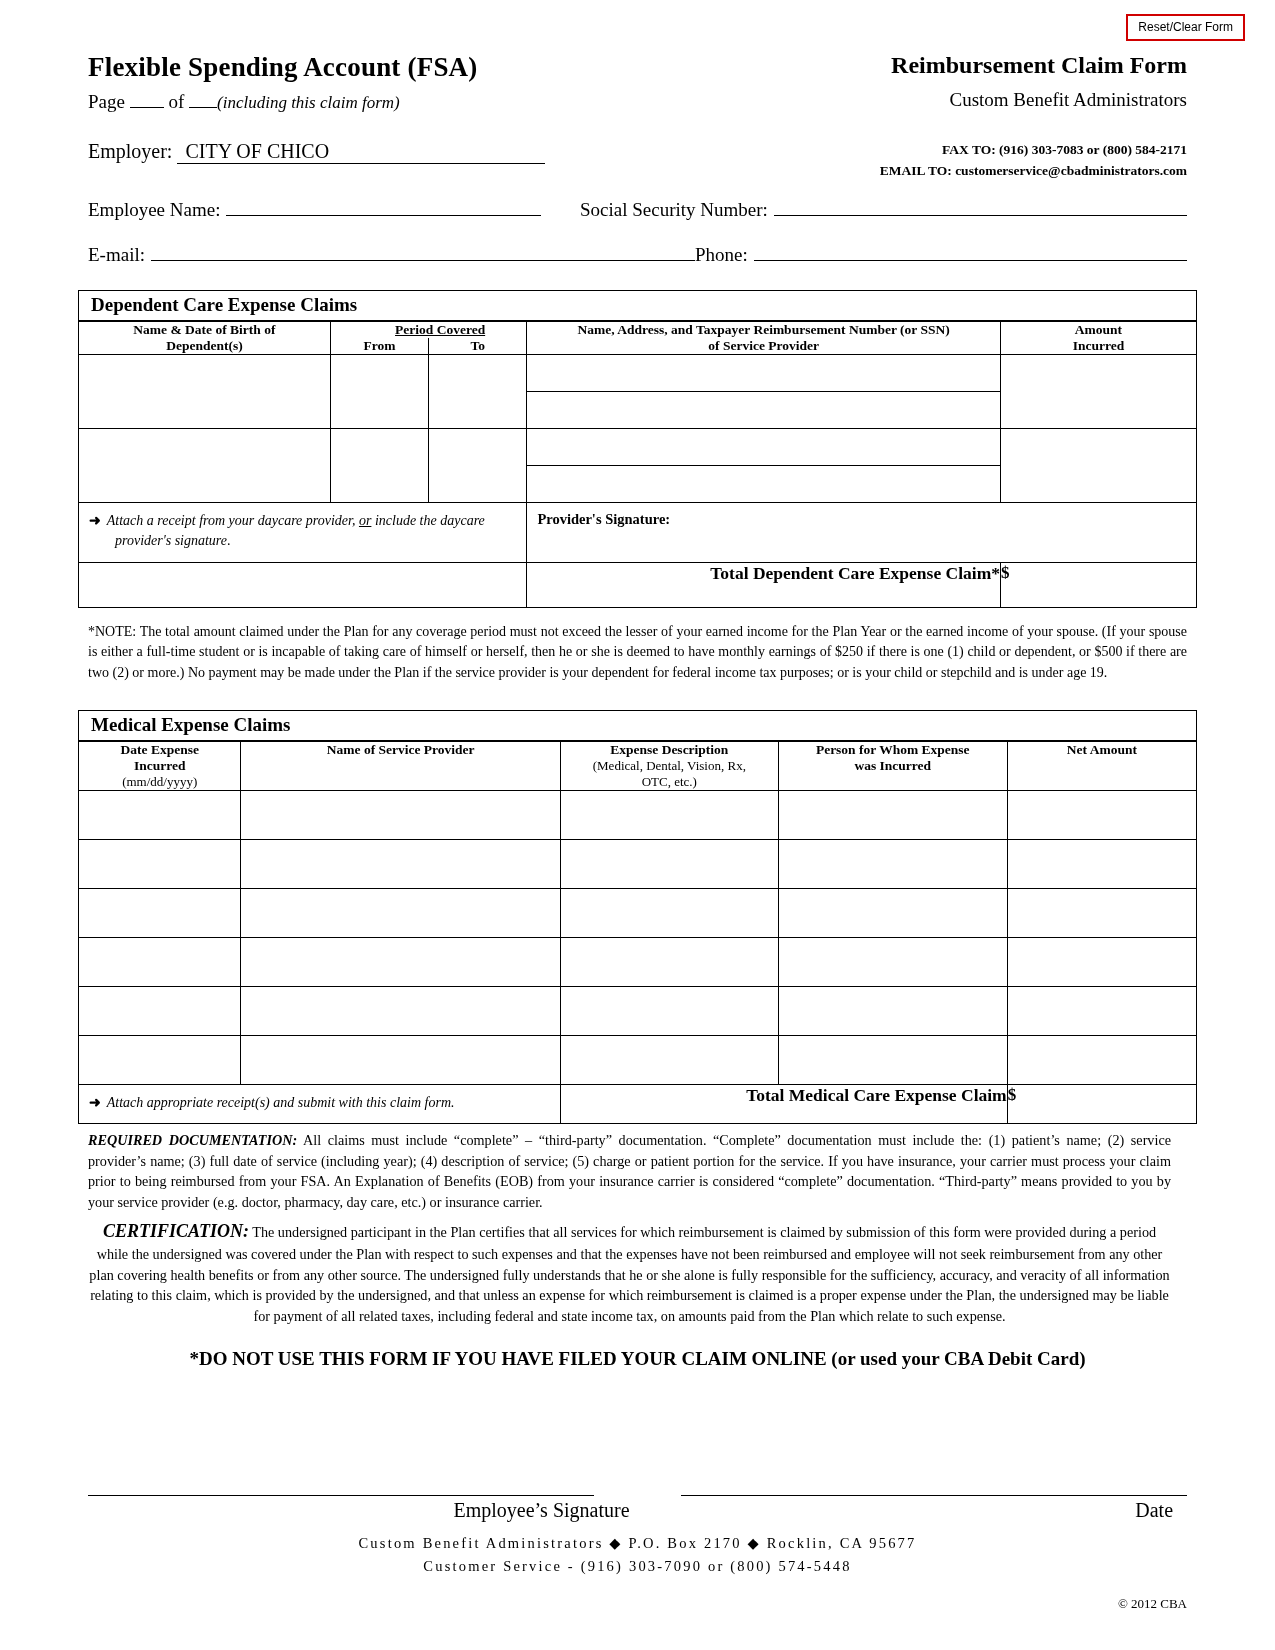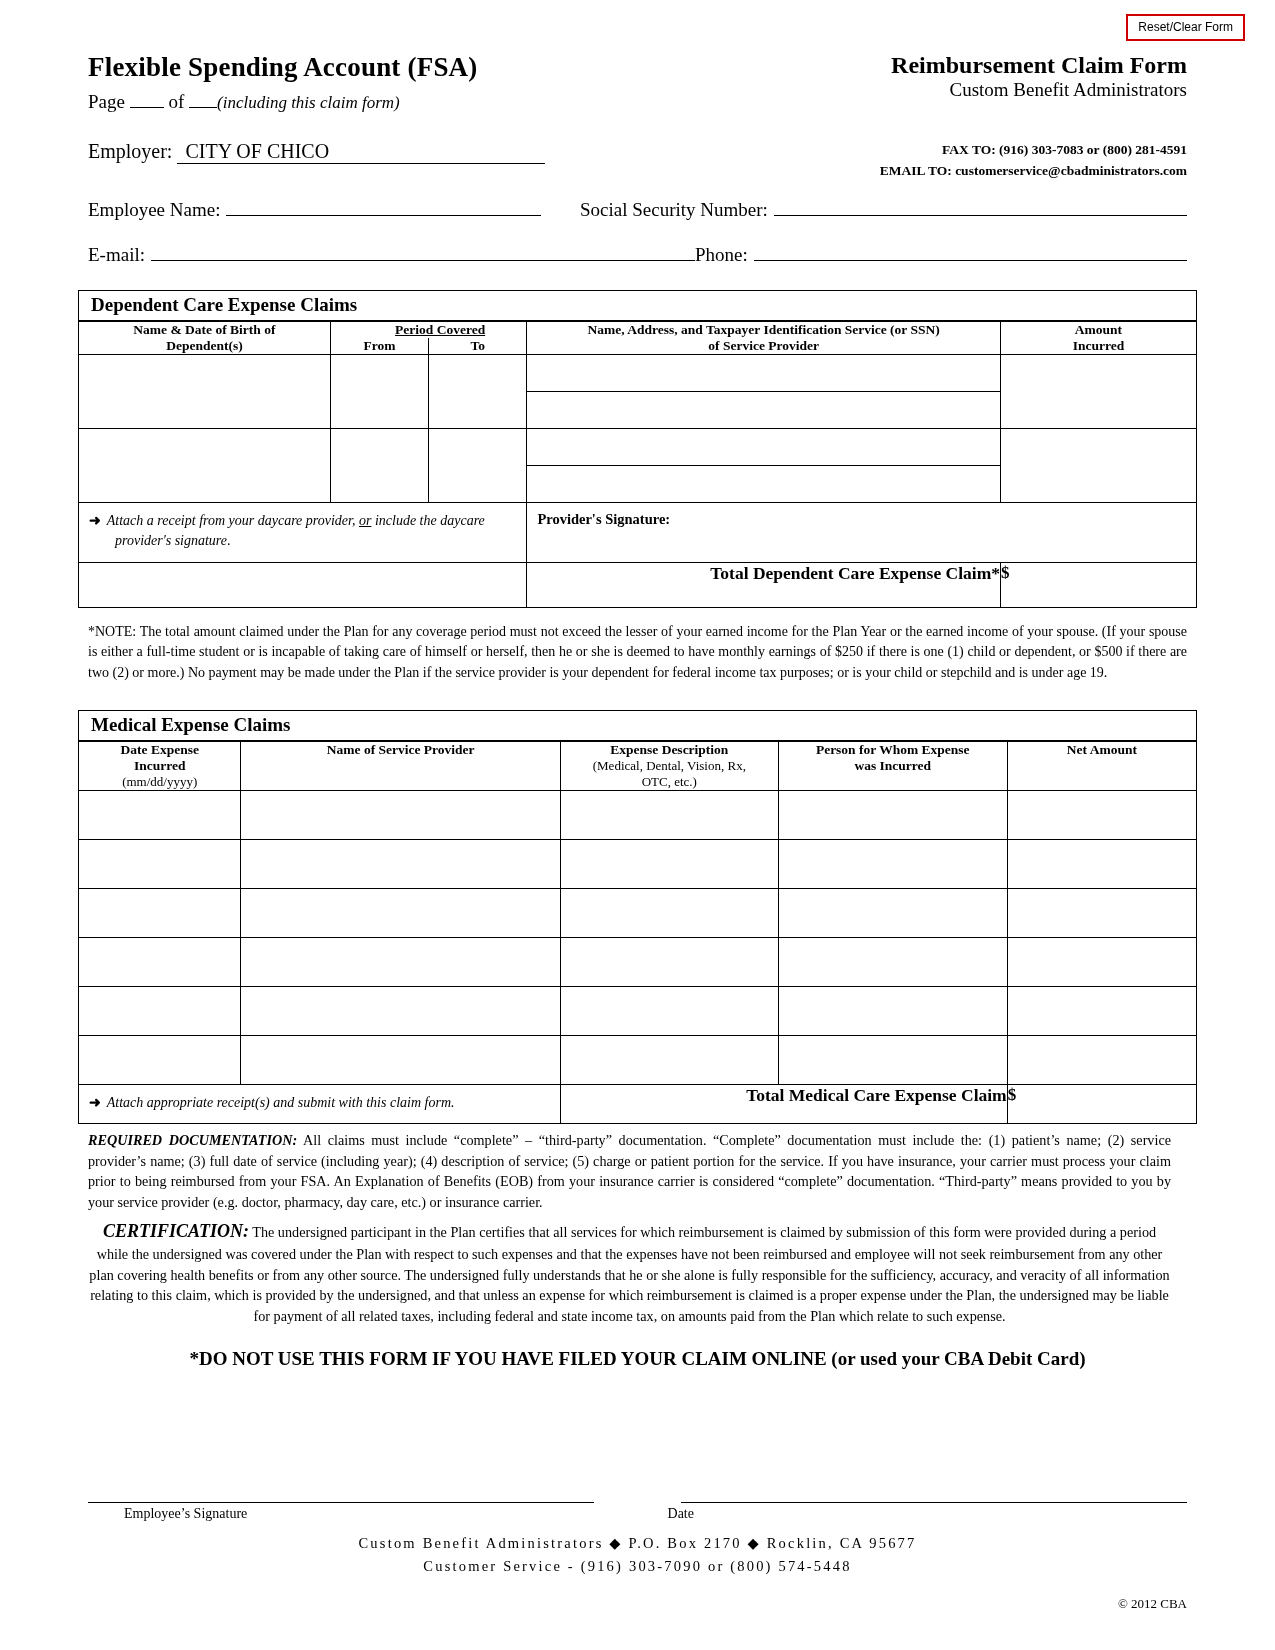--- a/index.html
+++ b/index.html
@@ -64,20 +64,21 @@
     font-size: 19px;
     margin-top: 8px;
   }
   .sub-left .ital {
     font-style: italic;
     font-size: 17px;
   }
   .sub-right {
     font-size: 19px;
     text-align: right;
+    margin-top: 10px;
   }
   .blank-ul {
     display: inline-block;
     border-bottom: 1px solid #000;
     height: 14px;
   }
 
   .employer-line {
     position: absolute;
     top: 140px;
@@ -247,22 +248,23 @@
   .sig-lines {
     display: flex;
     justify-content: space-between;
   }
   .sig-lines .l {
     border-top: 1px solid #000;
     width: 46%;
   }
   .sig-labels {
     display: flex;
-    font-size: 14px;
+    font-size: 20px;
     margin-top: 3px;
+    text-align: right;
   }
   .sig-labels .a { width: 46%; padding-left: 36px; }
   .sig-labels .b { width: 46%; padding-left: 38px; }
 
   .footer-addr {
     position: absolute;
     left: 0;
     right: 0;
     bottom: 72px;
     text-align: center;
@@ -302,21 +304,21 @@
       </div>
     </div>
   </div>
 
   <div class="employer-line">
     <span>Employer:</span>
     <span class="employer-value">CITY OF CHICO</span>
   </div>
 
   <div class="fax-block">
-    <div>FAX TO: (916) 303-7083 or (800) 281-4591</div>
+    <div>FAX TO: (916) 303-7083 or (800) 584-2171</div>
     <div>EMAIL TO: customerservice@cbadministrators.com</div>
   </div>
 
   <div class="info">
     <div class="info-row">
       <div class="info-cell c1">
         <span>Employee Name:</span>
         <span class="fill w1"></span>
       </div>
       <div class="info-cell c2">
@@ -349,21 +351,21 @@
       <tbody>
           <tr>
         <td class="colhead noleft" rowspan="2">
           <div>Name &amp; Date of Birth of</div>
           <div>Dependent(s)</div>
         </td>
         <td class="colhead" colspan="2" style="border-bottom:none">
           <span class="ul-txt">Period Covered</span>
         </td>
         <td class="colhead" rowspan="2">
-          <div>Name, Address, and Taxpayer Identification Service (or SSN)</div>
+          <div>Name, Address, and Taxpayer Reimbursement Number (or SSN)</div>
           <div>of Service Provider</div>
         </td>
         <td class="colhead noright" rowspan="2">
           <div>Amount</div>
           <div>Incurred</div>
         </td>
       </tr>
       <tr>
         <td class="colhead nb">From</td>
         <td class="colhead nb">To</td>

